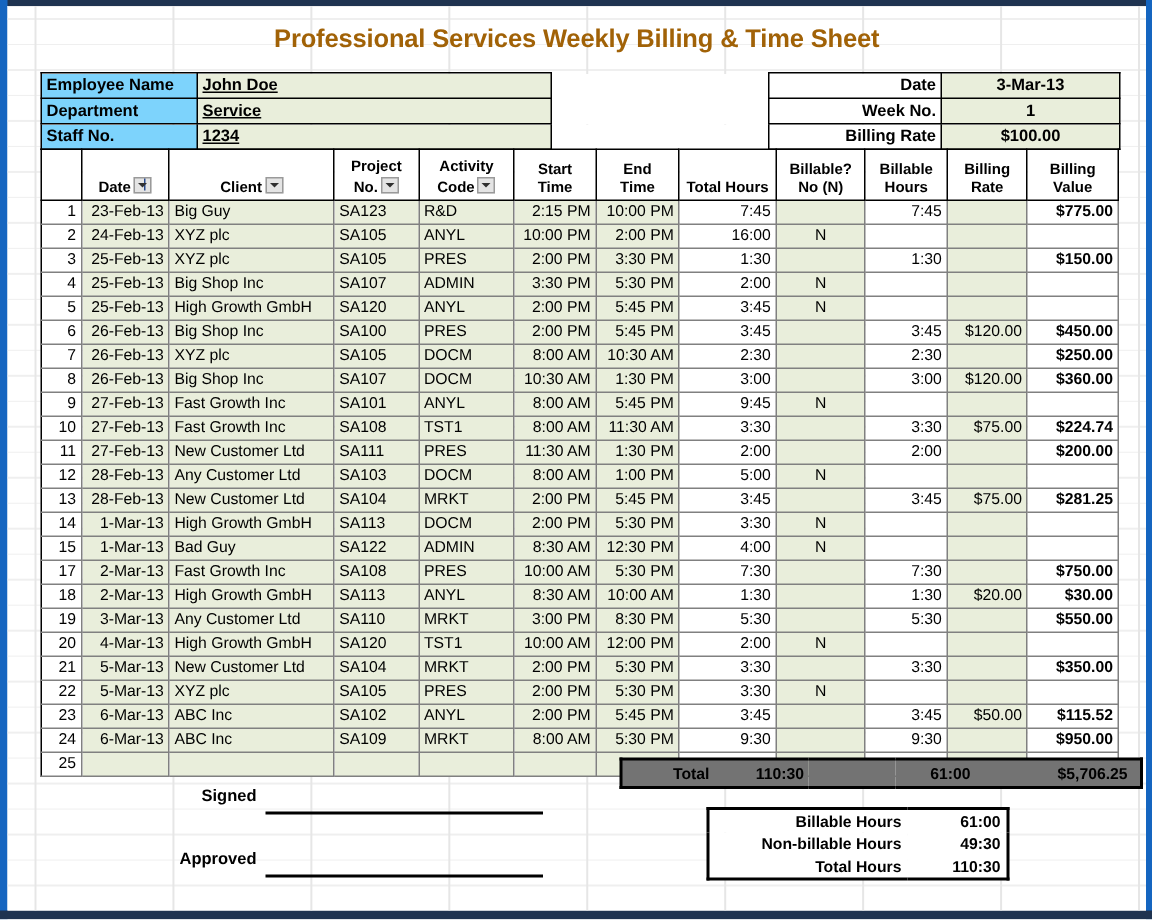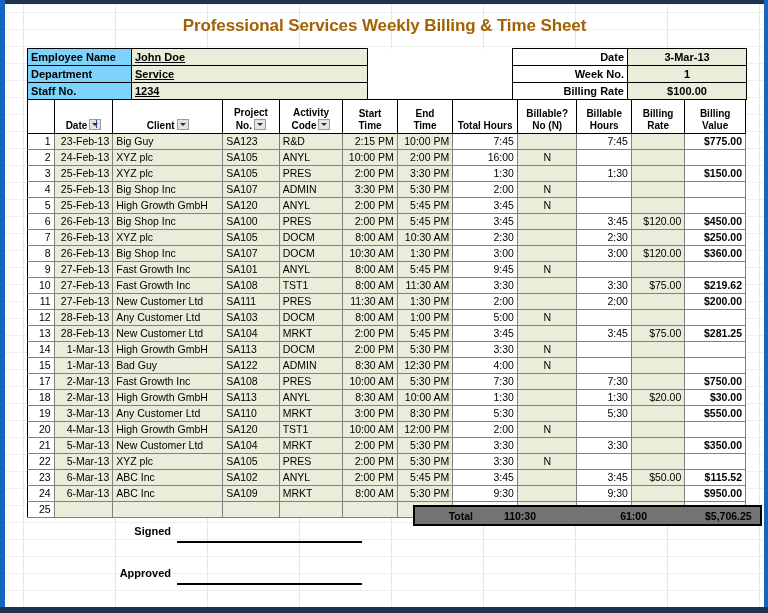--- a/index.html
+++ b/index.html
@@ -478,21 +478,21 @@
             <td class="green r">27-Feb-13</td>
             <td class="green l">Fast Growth Inc</td>
             <td class="green l">SA108</td>
             <td class="green l">TST1</td>
             <td class="green r">8:00 AM</td>
             <td class="green r">11:30 AM</td>
             <td class="white r">3:30</td>
             <td class="green c"></td>
             <td class="white r">3:30</td>
             <td class="green r">$75.00</td>
-            <td class="white r bold">$219.62</td>
+            <td class="white r bold">$224.74</td>
           </tr>
           <tr>
             <td class="rownum">11</td>
             <td class="green r">27-Feb-13</td>
             <td class="green l">New Customer Ltd</td>
             <td class="green l">SA111</td>
             <td class="green l">PRES</td>
             <td class="green r">11:30 AM</td>
             <td class="green r">1:30 PM</td>
             <td class="white r">2:00</td>
@@ -700,19 +700,35 @@
           <td style="text-align:right">Total</td>
           <td style="text-align:right">110:30</td>
           <td></td>
           <td style="text-align:right">61:00</td>
           <td></td>
           <td style="text-align:left">$5,706.25</td>
         </tr>
       </tbody>
     </table>
 
+    <table class="summary">
+      <tbody>
+        <tr>
+          <td class="s-label">Billable Hours</td>
+          <td class="s-val">61:00</td>
+        </tr>
+        <tr>
+          <td class="s-label">Non-billable Hours</td>
+          <td class="s-val">49:30</td>
+        </tr>
+        <tr>
+          <td class="s-label">Total Hours</td>
+          <td class="s-val">110:30</td>
+        </tr>
+      </tbody>
+    </table>
 
     <div class="sig sig-signed">Signed</div>
     <div class="sig-line sig-line-1"></div>
     <div class="sig sig-approved">Approved</div>
     <div class="sig-line sig-line-2"></div>
   </div>
 </div>
 
 </body></html>

